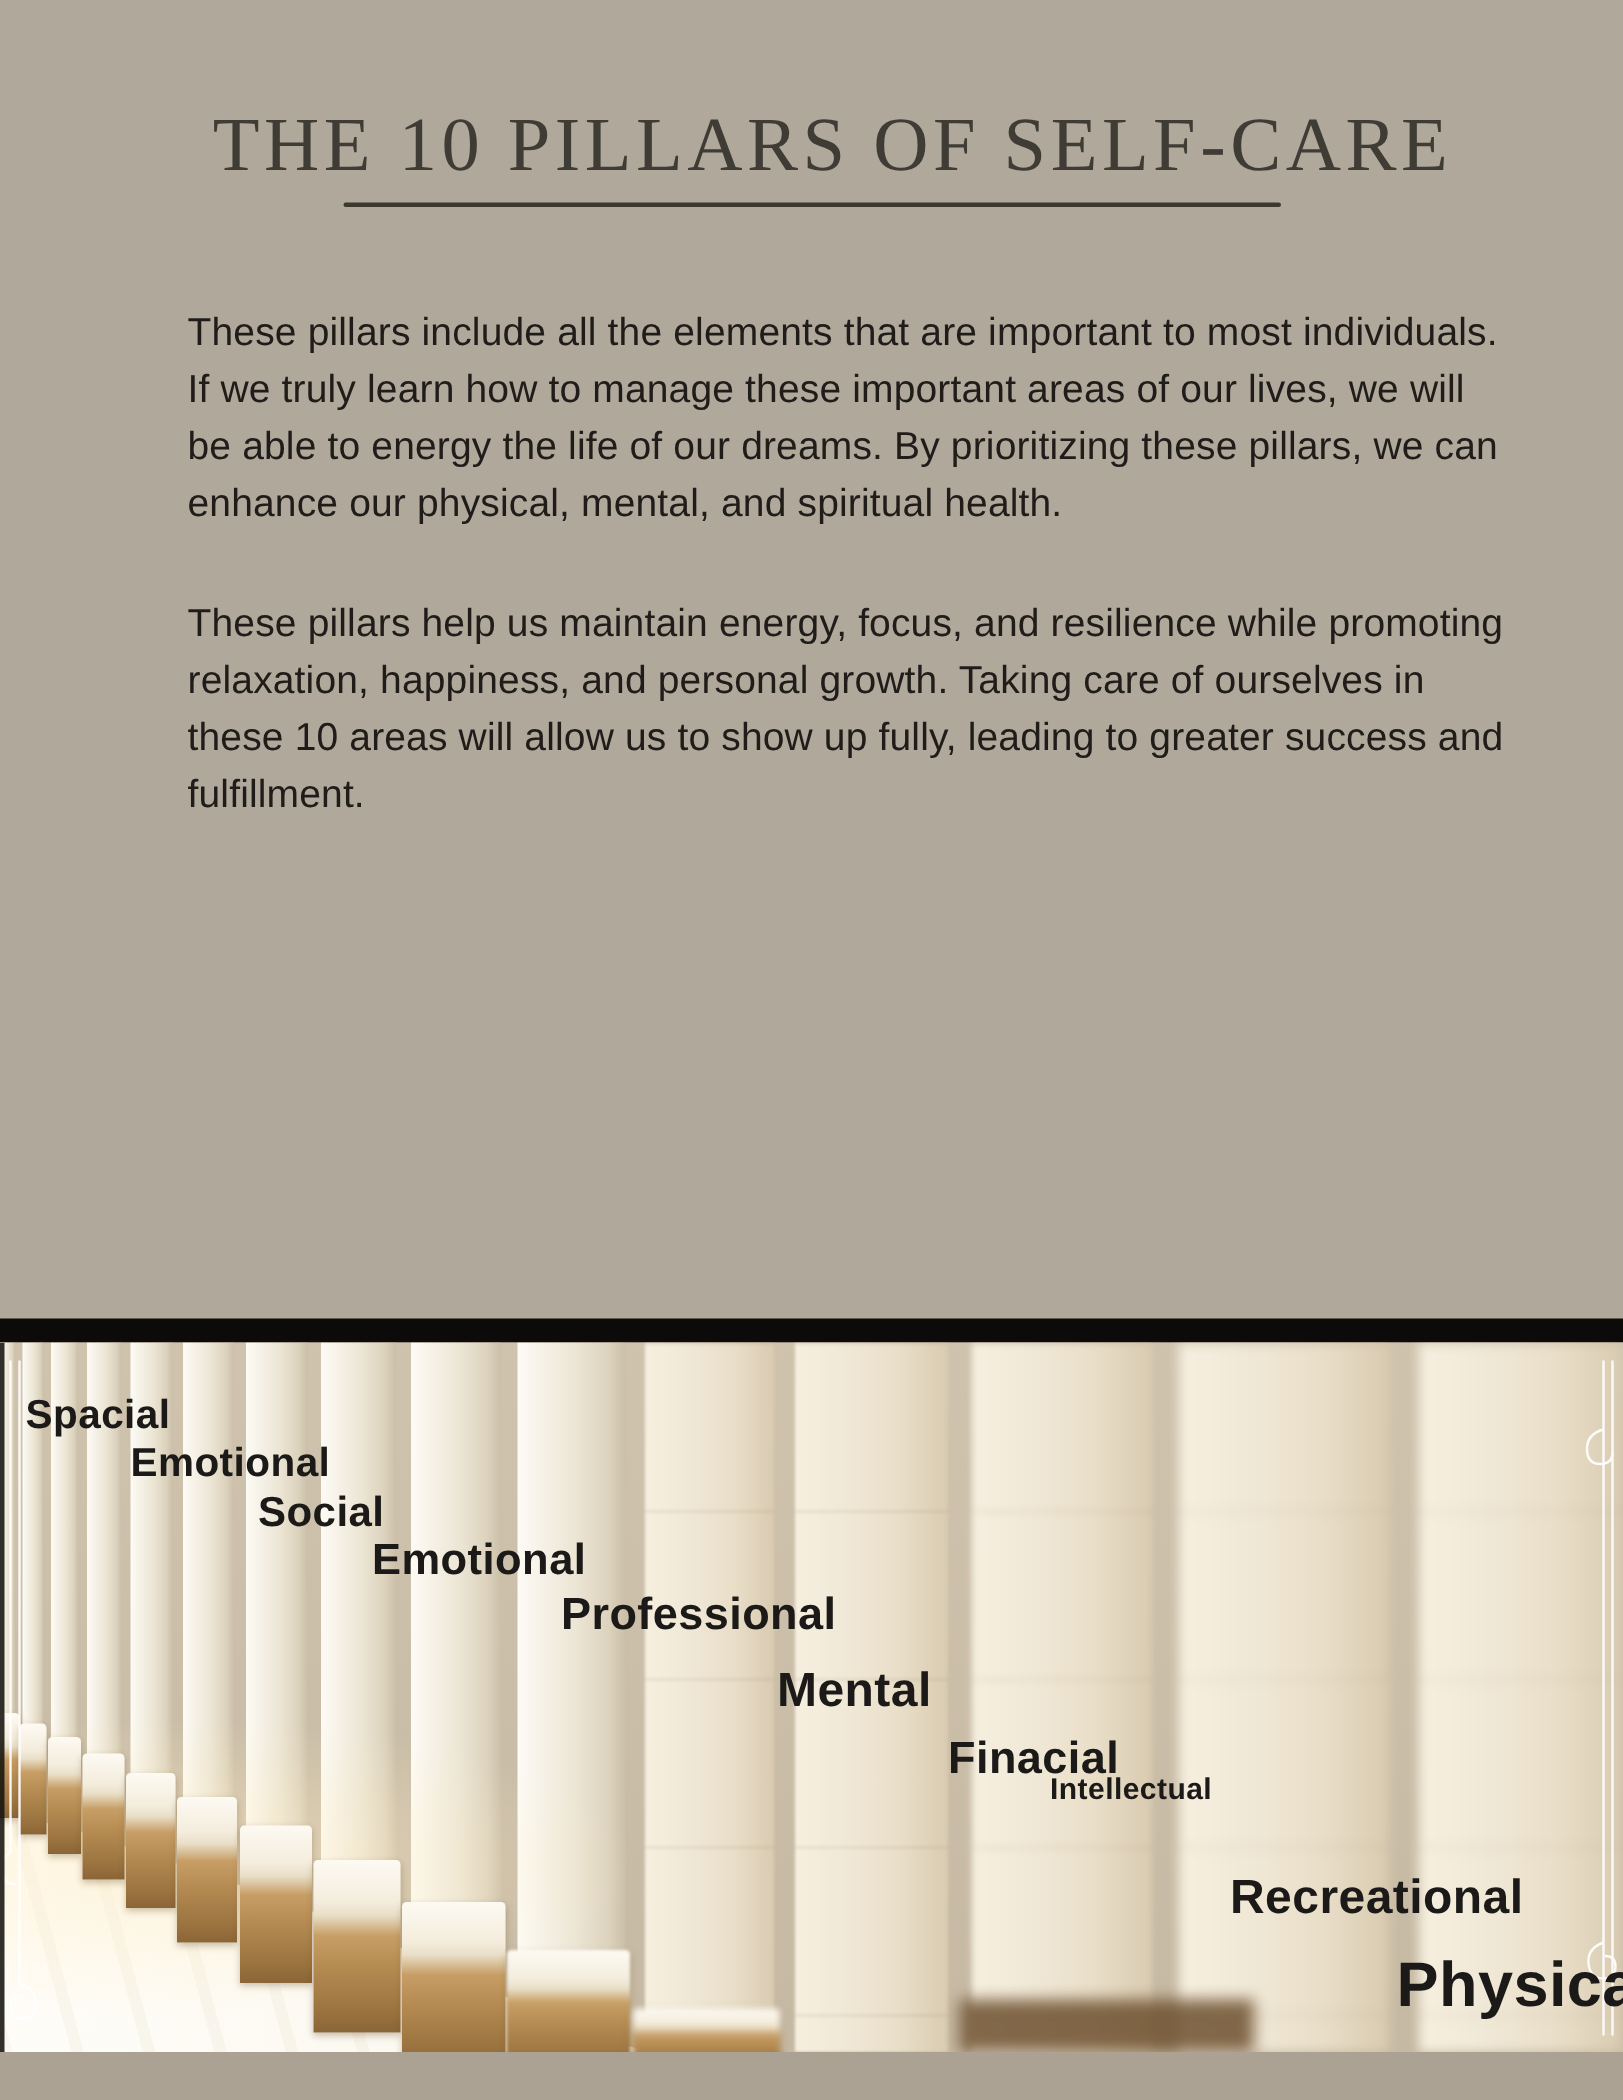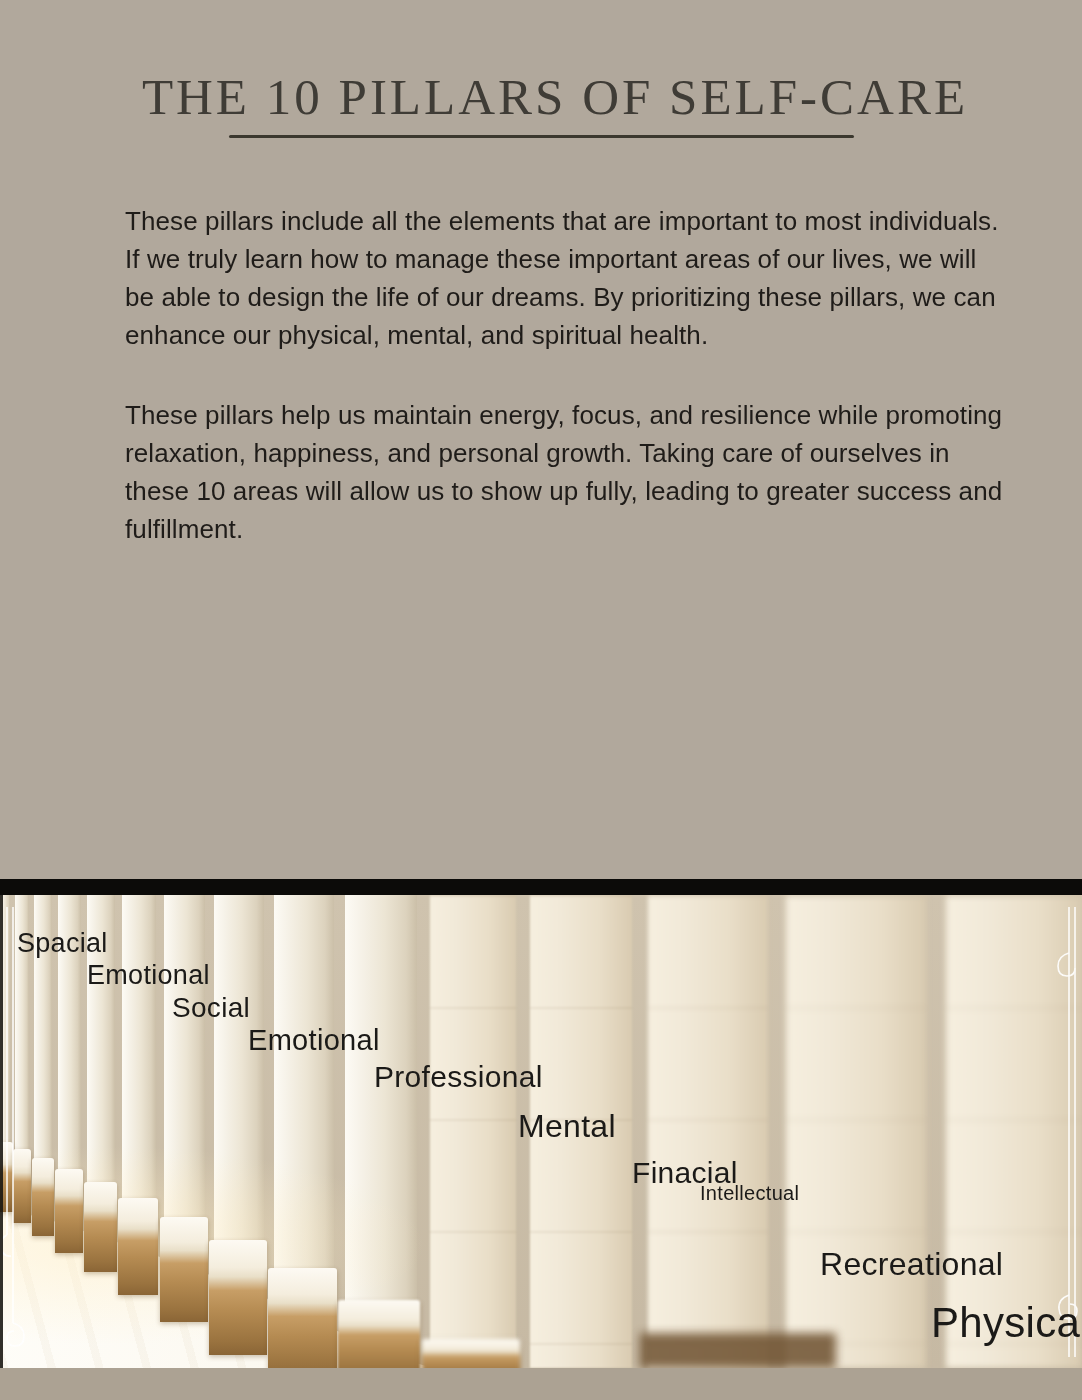--- a/index.html
+++ b/index.html
@@ -72,39 +72,39 @@
     background:#6e5130; filter:blur(5px); opacity:.85;
   }
   .edge-left {
     position:absolute; left:0; top:0; bottom:0; width:3px;
     background:rgba(22,19,15,.88); z-index:46;
   }
   .frame { position:absolute; inset:0; z-index:44; }
 
   .pillar-label {
     position:absolute; z-index:50; color:#1b1a18;
-    font-family:"Liberation Sans", sans-serif; font-weight:400;
+    font-family:"Liberation Sans", sans-serif; font-weight:700;
     letter-spacing:0.3px; white-space:nowrap;
   }
 
   
   .bottom-strip { height:32px; background:#aca293; }
 </style>
 </head>
 <body>
 
 <div class="page">
 
   <section class="top">
     <div class="title-wrap">
       <h1 class="title">THE 10 PILLARS OF SELF-CARE</h1>
       <div class="title-underline"></div>
     </div>
     <div class="intro">
-      <p>These pillars include all the elements that are important to most individuals. If we truly learn how to manage these important areas of our lives, we will be able to design the life of our dreams. By prioritizing these pillars, we can enhance our physical, mental, and spiritual health.</p>
+      <p>These pillars include all the elements that are important to most individuals. If we truly learn how to manage these important areas of our lives, we will be able to energy the life of our dreams. By prioritizing these pillars, we can enhance our physical, mental, and spiritual health.</p>
       <p>These pillars help us maintain energy, focus, and resilience while promoting relaxation, happiness, and personal growth. Taking care of ourselves in these 10 areas will allow us to show up fully, leading to greater success and fulfillment.</p>
     </div>
   </section>
 
   <div class="divider-bar"></div>
 
   <figure class="photo">
 
     <div class="col sharp" style="left:0;width:10px;"></div>
     <div class="col sharp" style="left:15px;width:14px;"></div>

